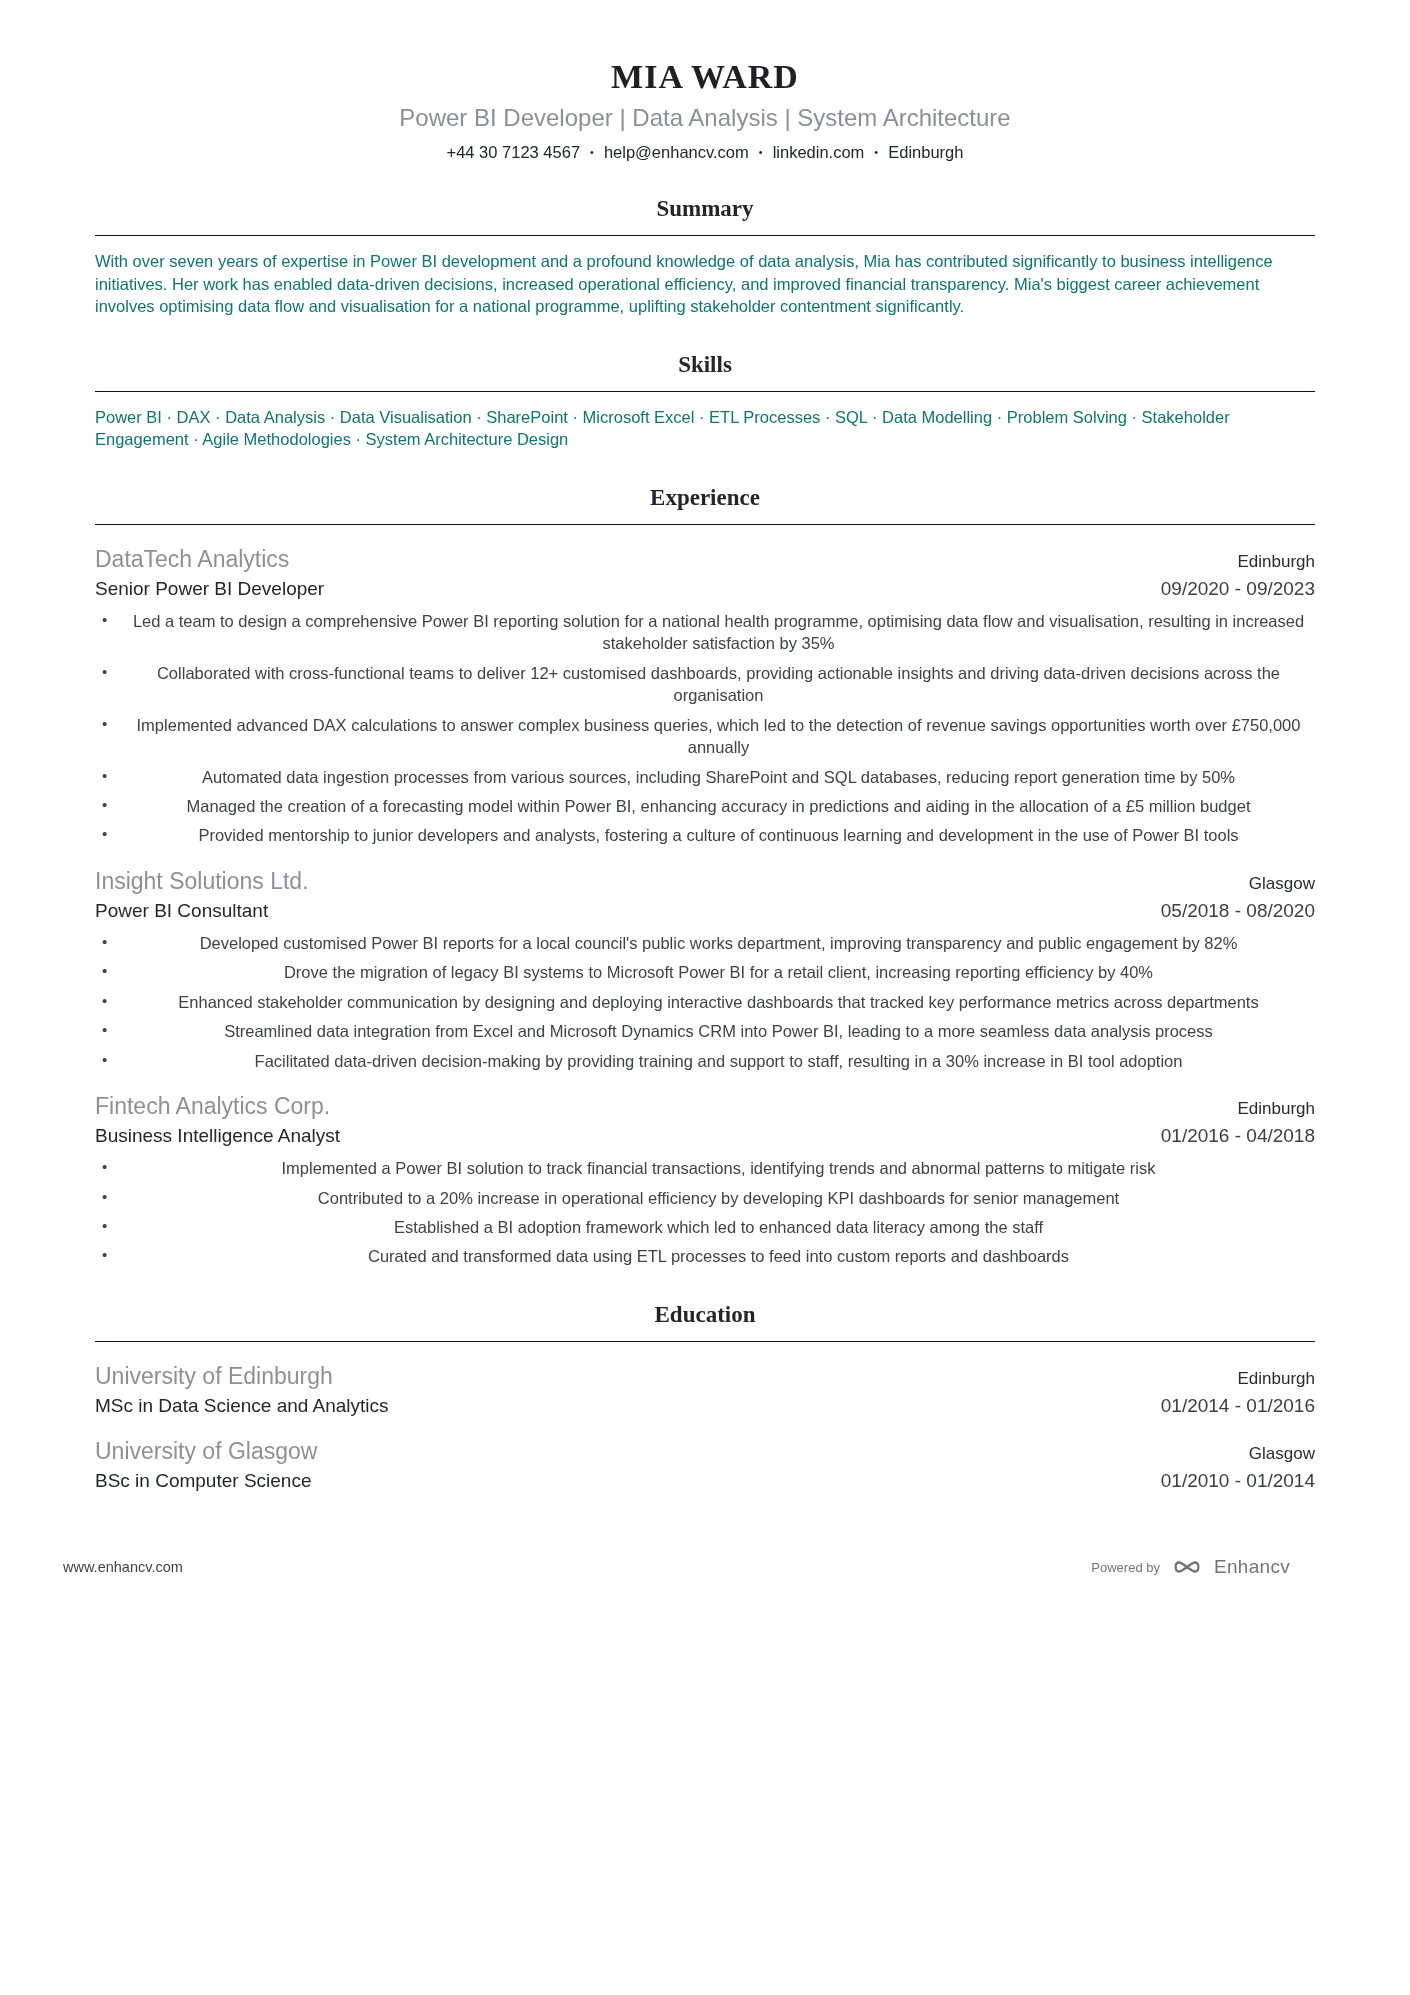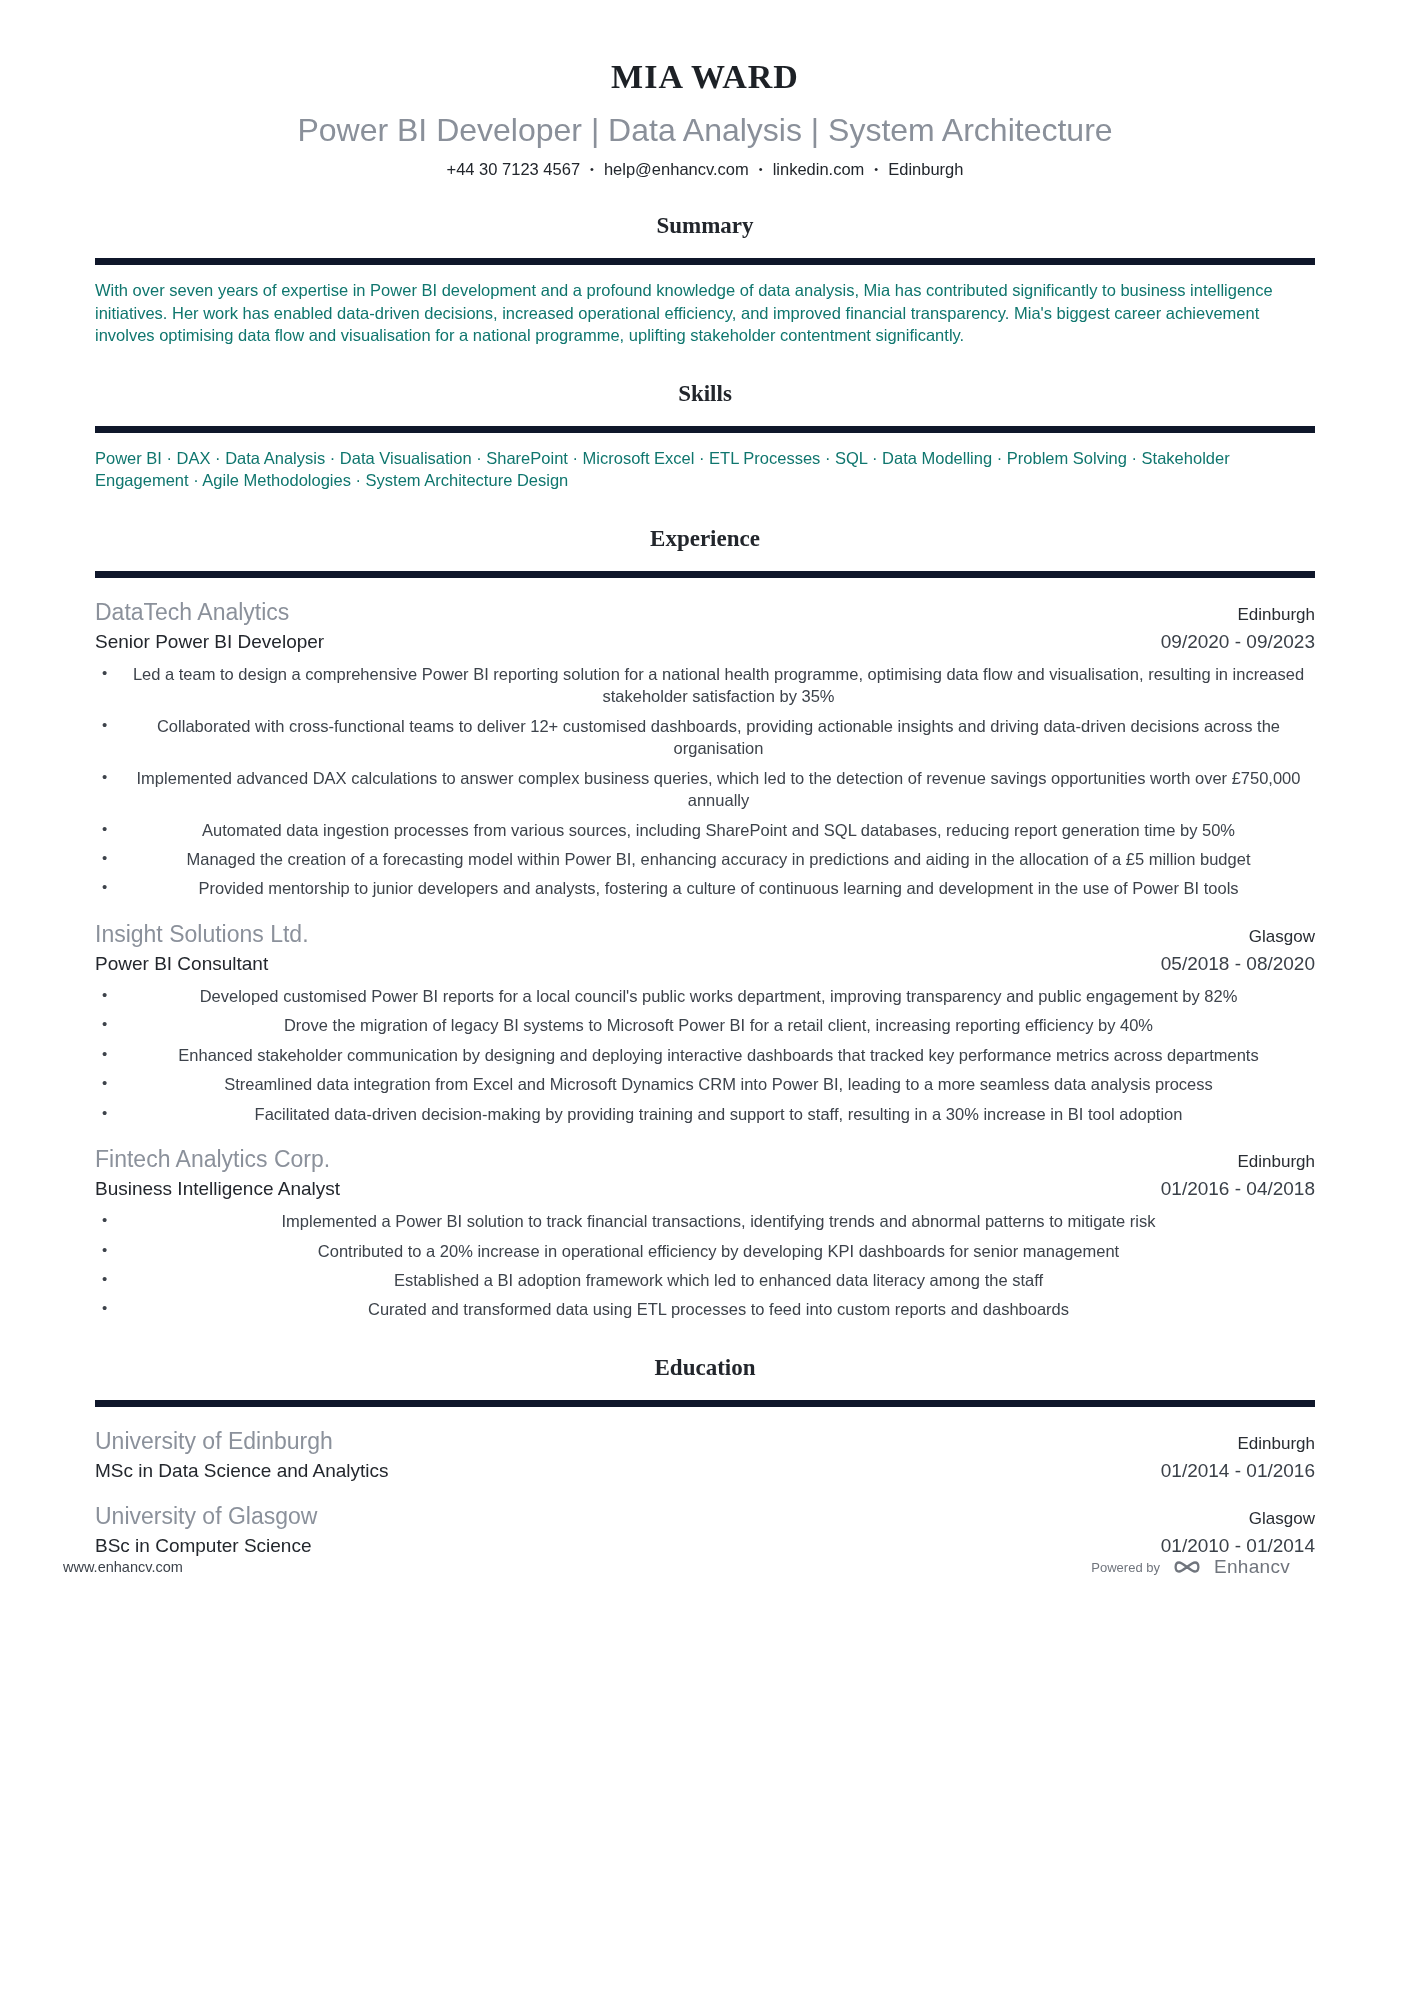--- a/index.html
+++ b/index.html
@@ -18,23 +18,23 @@
   
   .name {
     font-family: "Liberation Serif", serif;
     font-size: 34px;
     font-weight: 700;
     letter-spacing: 1px;
     color: #1d2126;
     text-align: center;
   }
   .headline {
-    margin-top: 16px;
-    text-align: center;
-    font-size: 32px;
+    margin-top: 8px;
+    text-align: center;
+    font-size: 24px;
     font-weight: 400;
     color: #8a909a;
   }
   .contact-row {
     margin-top: 11px;
     text-align: center;
     font-size: 16.5px;
     color: #22262c;
   }
   .contact-row .sep {
@@ -45,22 +45,22 @@
     color: #22262c;
   }
   
   .section { margin-top: 34px; }
   .section-heading {
     font-family: "Liberation Serif", serif;
     font-size: 23px;
     font-weight: 700;
     color: #22262c;
     text-align: center;
-    padding-bottom: 19px;
-    border-bottom: 7px solid #0f172a;
+    padding-bottom: 13px;
+    border-bottom: 1px solid #0f172a;
   }
   .body-text {
     margin-top: 14px;
     font-size: 16.5px;
     line-height: 1.37;
     color: #0f766e;
   }
   
   .job, .edu { margin-top: 21px; text-align: center; }
   .row-top {

